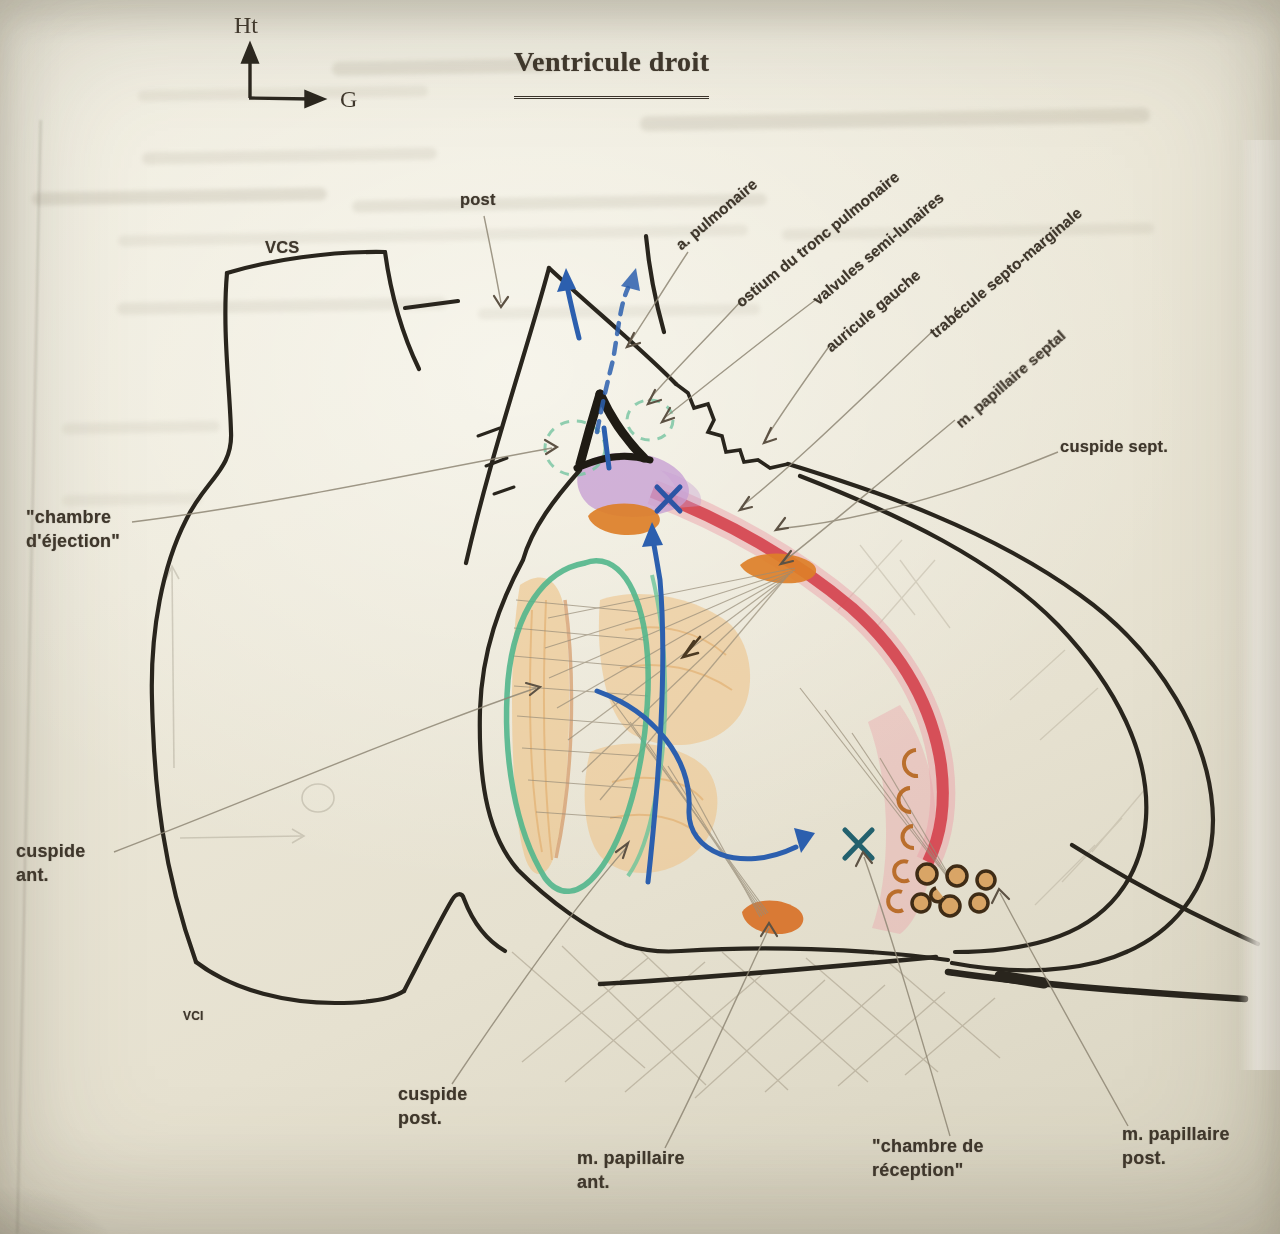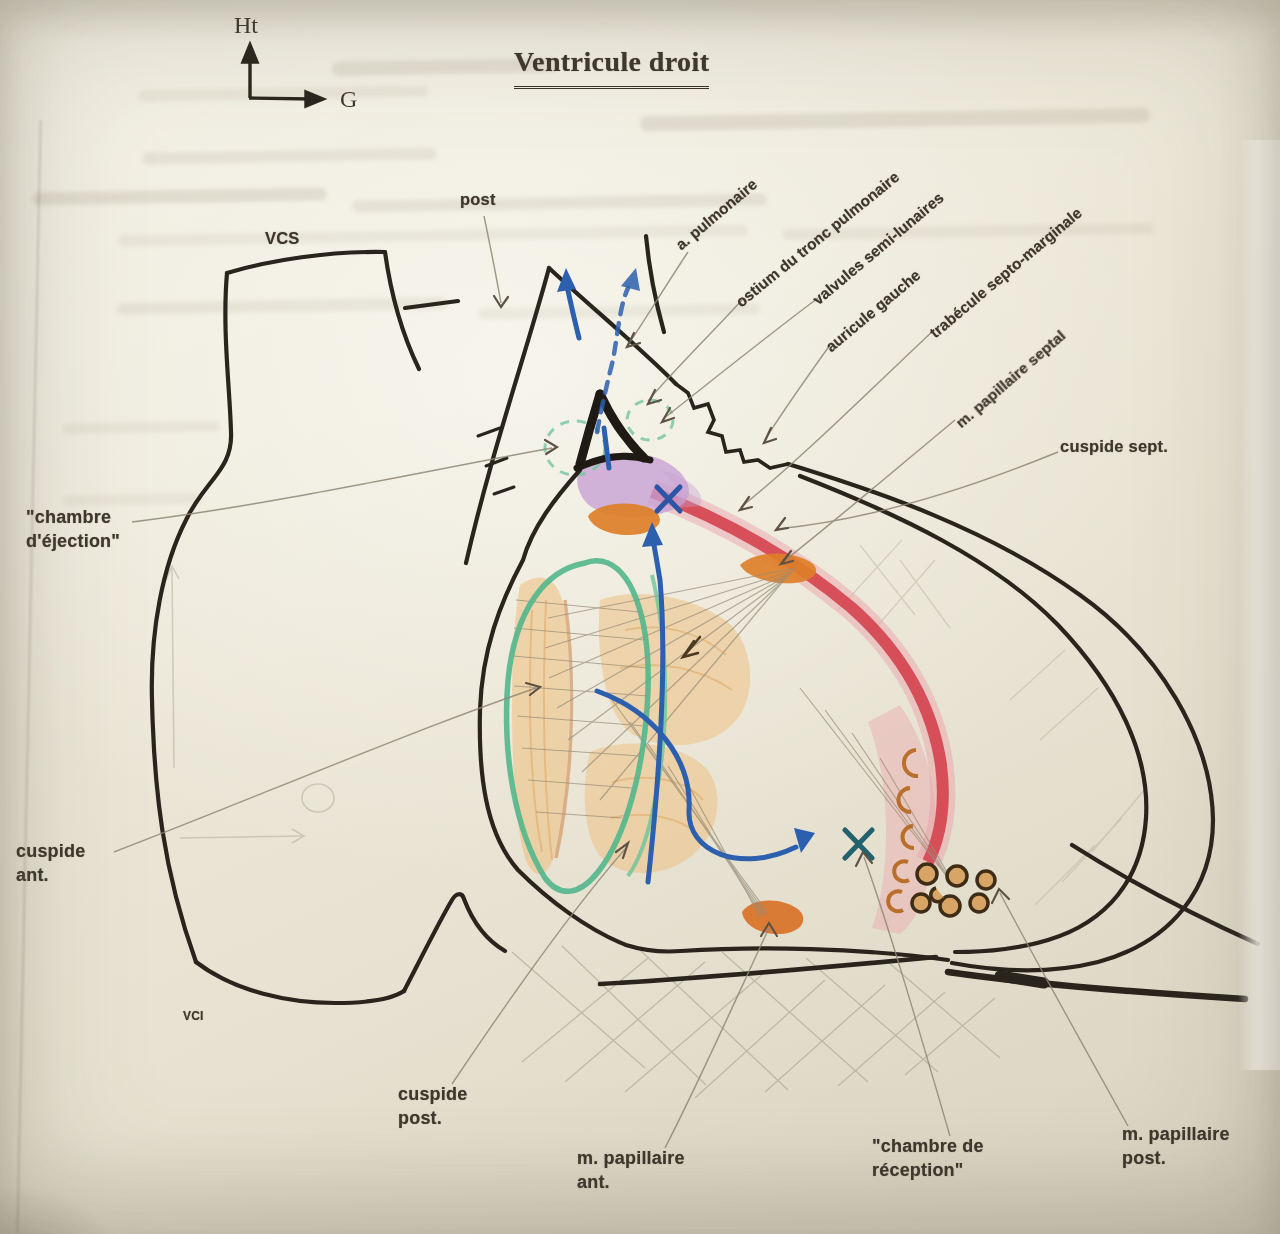--- a/index.html
+++ b/index.html
@@ -22,21 +22,21 @@
 
   .bleed{position:absolute;background:#8d8570;border-radius:7px;filter:blur(2.2px);transform:rotate(-1deg);}
 
   .lbl{position:absolute;font-weight:bold;font-size:16.5px;line-height:1.32;
        white-space:pre-line;letter-spacing:.2px;text-shadow:0 0 1px rgba(63,55,44,.55);}
   .rlbl{position:absolute;font-weight:bold;font-size:15.5px;white-space:nowrap;
         transform-origin:0 50%;text-shadow:0 0 1px rgba(63,55,44,.5);}
   .serif{font-family:"Liberation Serif", serif;font-weight:normal;}
   #title{position:absolute;left:514px;top:46px;font-family:"Liberation Serif",serif;
          font-size:28px;font-weight:bold;letter-spacing:.4px;
-         border-bottom:3px double #3a332a;padding-bottom:8px;text-shadow:0 0 1px rgba(58,51,42,.6);}
+         border-bottom:3px double #3a332a;padding-bottom:18px;text-shadow:0 0 1px rgba(58,51,42,.6);}
   #axis-ht{position:absolute;left:234px;top:12px;font-size:24px;text-align:center;}
   #axis-g{position:absolute;left:340px;top:86px;font-size:24px;}
   svg{position:absolute;left:0;top:0;}
 </style>
 </head>
 <body>
 
 <div id="stage">
 
   <div>
@@ -272,21 +272,21 @@
   <div id="axis-g" class="serif">G</div>
   <svg width="120" height="120" style="left:230px;top:40px">
     <g stroke="#2a261e" stroke-width="3.4" fill="#2a261e">
       <line x1="20" y1="58" x2="20" y2="16"></line>
         <path d="M20,5 L13,22 L27,22 Z"></path>
       <line x1="19" y1="58" x2="82" y2="59"></line>
         <path d="M93,59 L76,52 L76,66 Z"></path>
     </g>
   </svg>
 
-  <div class="lbl" style="left:265px;top:228px">VCS</div>
+  <div class="lbl" style="left:265px;top:237px">VCS</div>
   <div class="lbl" style="left:460px;top:189px">post</div>
 
   <div class="rlbl" style="left:678px;top:238px;transform:rotate(-40deg)">a. pulmonaire</div>
   <div class="rlbl" style="left:738px;top:295px;transform:rotate(-39deg)">ostium du tronc pulmonaire</div>
   <div class="rlbl" style="left:815px;top:293px;transform:rotate(-40deg)">valvules semi-lunaires</div>
   <div class="rlbl" style="left:828px;top:340px;transform:rotate(-40deg)">auricule gauche</div>
   <div class="rlbl" style="left:932px;top:326px;transform:rotate(-40deg)">trabécule septo-marginale</div>
   <div class="rlbl" style="left:958px;top:416px;transform:rotate(-41deg)">m. papillaire septal</div>
 
   <div class="lbl" style="left:1060px;top:436px">cuspide sept.</div>

